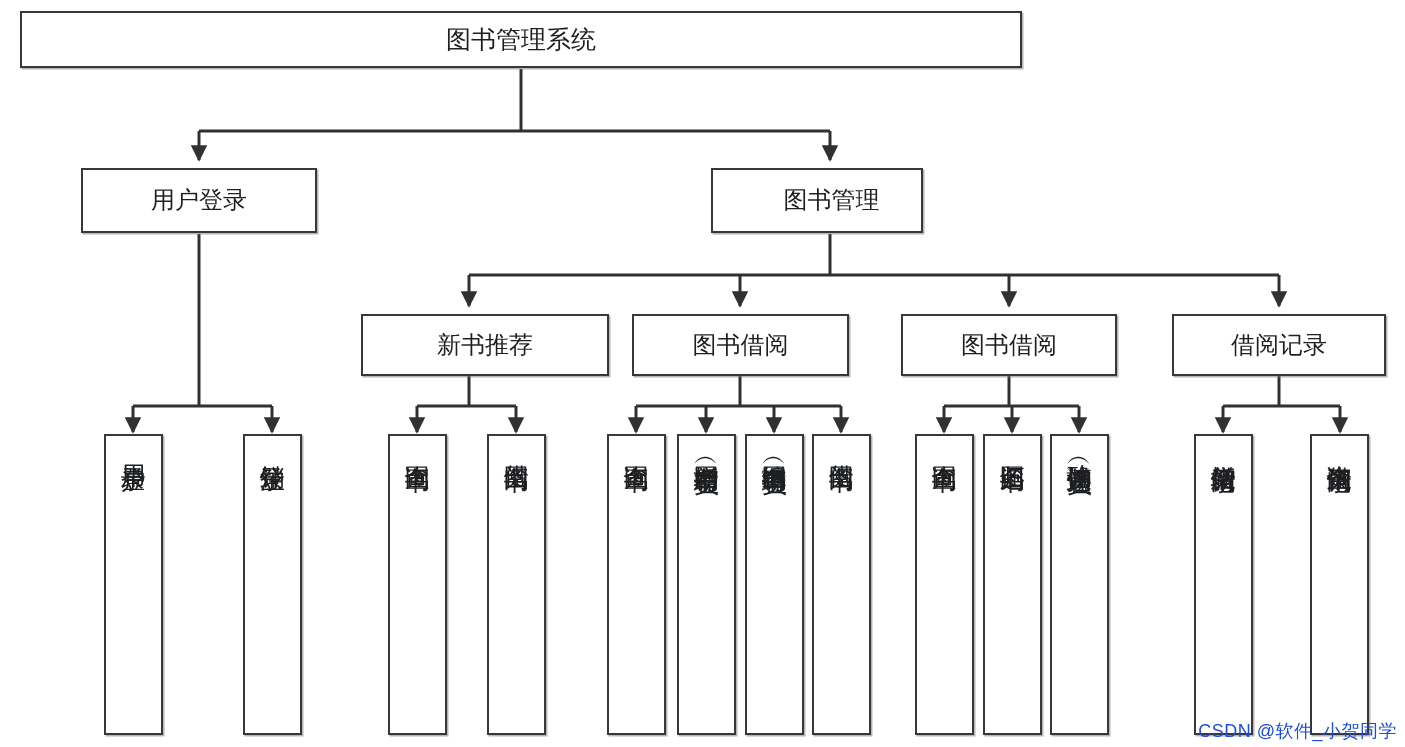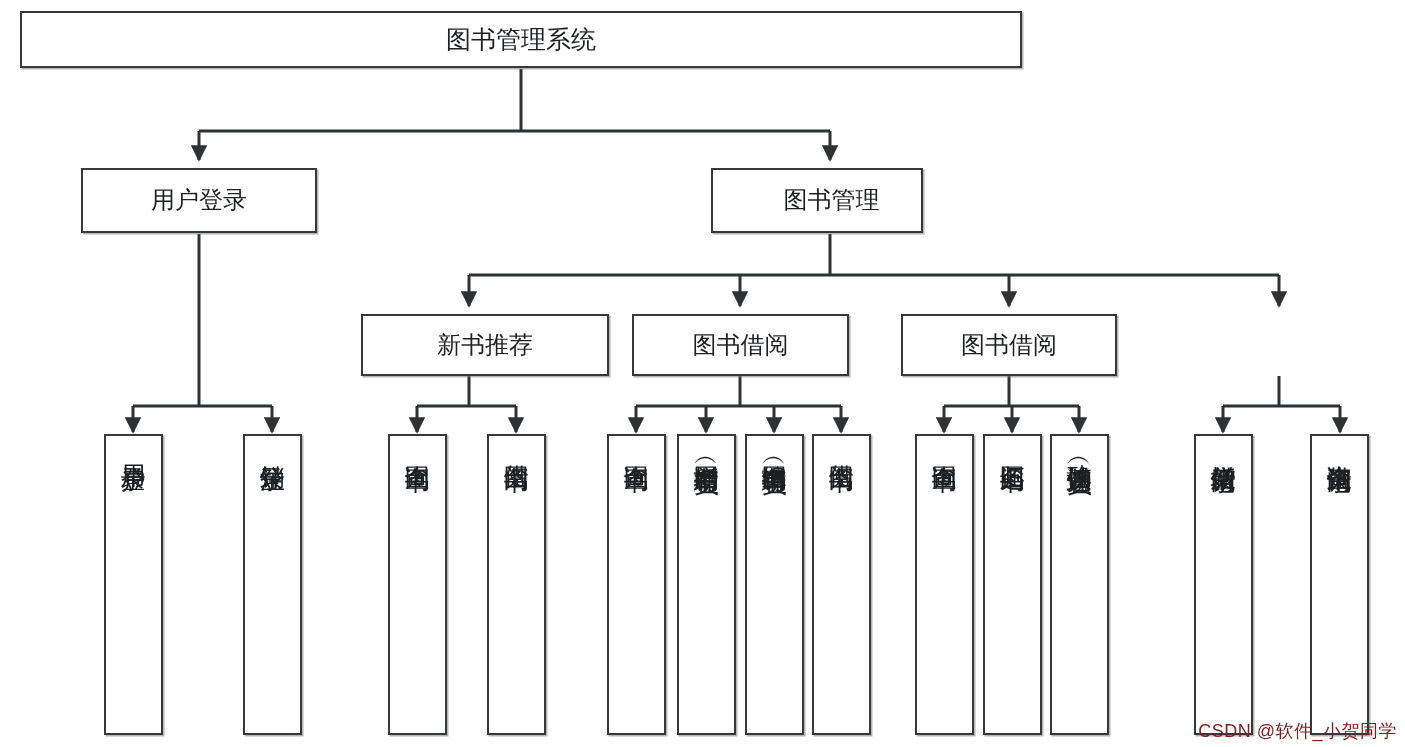--- a/index.html
+++ b/index.html
@@ -71,21 +71,21 @@
     line-height: 1.05;
     letter-spacing: 1px;
     white-space: nowrap;
   }
   
   #watermark {
     position: absolute;
     right: 8px;
     bottom: 4px;
     font-size: 18px;
-    color: #7f1d1d;
+    color: #1d4ed8;
     letter-spacing: 0.5px;
     z-index: 5;
     white-space: nowrap;
     font-family: "Liberation Sans", "DejaVu Sans", sans-serif;
     margin-top: 12px;
   }
 </style>
 </head>
 <body>
 
@@ -158,20 +158,23 @@
   </div>
 
   <div class="node mid" style="left:632px; top:314px; width:217px; height:62px;">
     <span class="label">图书借阅</span>
   </div>
 
   <div class="node mid" style="left:901px; top:314px; width:216px; height:62px;">
     <span class="label">图书借阅</span>
   </div>
 
+  <div class="node mid" style="left:1172px; top:314px; width:214px; height:62px;">
+    <span class="label">借阅记录</span>
+  </div>
 
   <div class="node leaf" style="left:104px; top:434px; width:59px; height:301px;">
     <span class="label">用户登录</span>
   </div>
 
   <div class="node leaf" style="left:243px; top:434px; width:59px; height:301px;">
     <span class="label">注销登录</span>
   </div>
 
   <div class="node leaf" style="left:388px; top:434px; width:59px; height:301px;">

